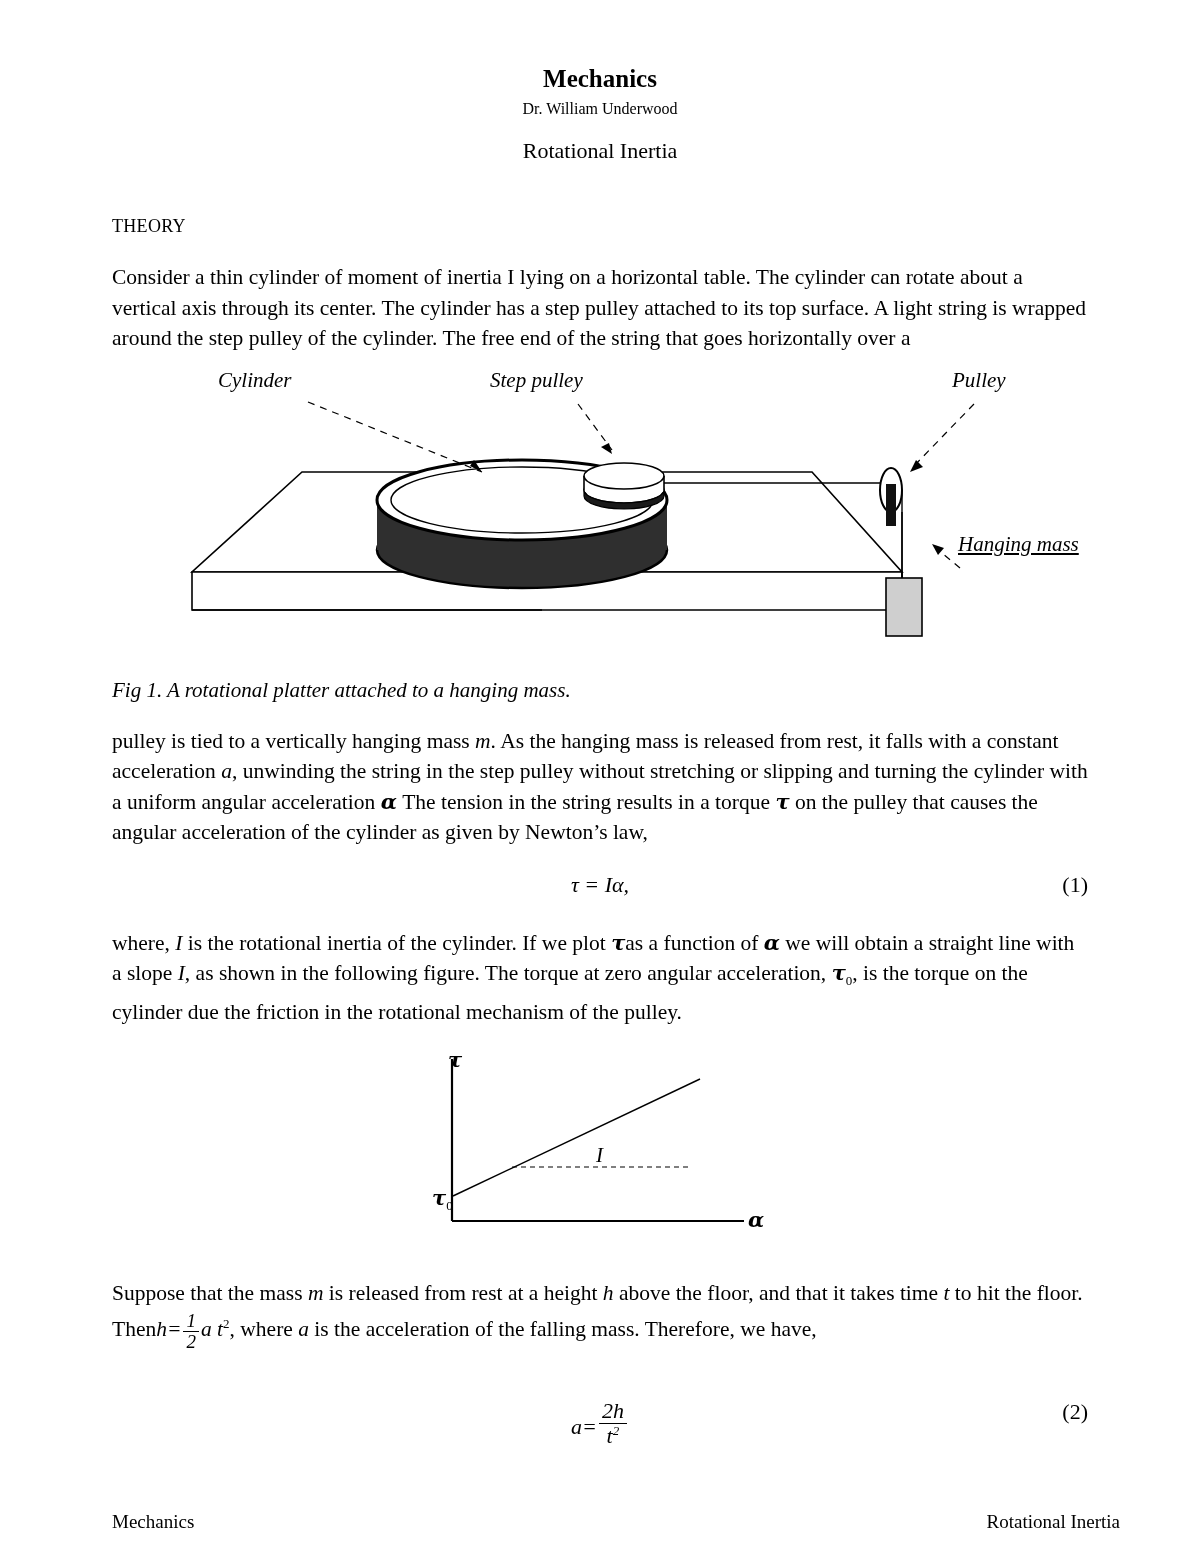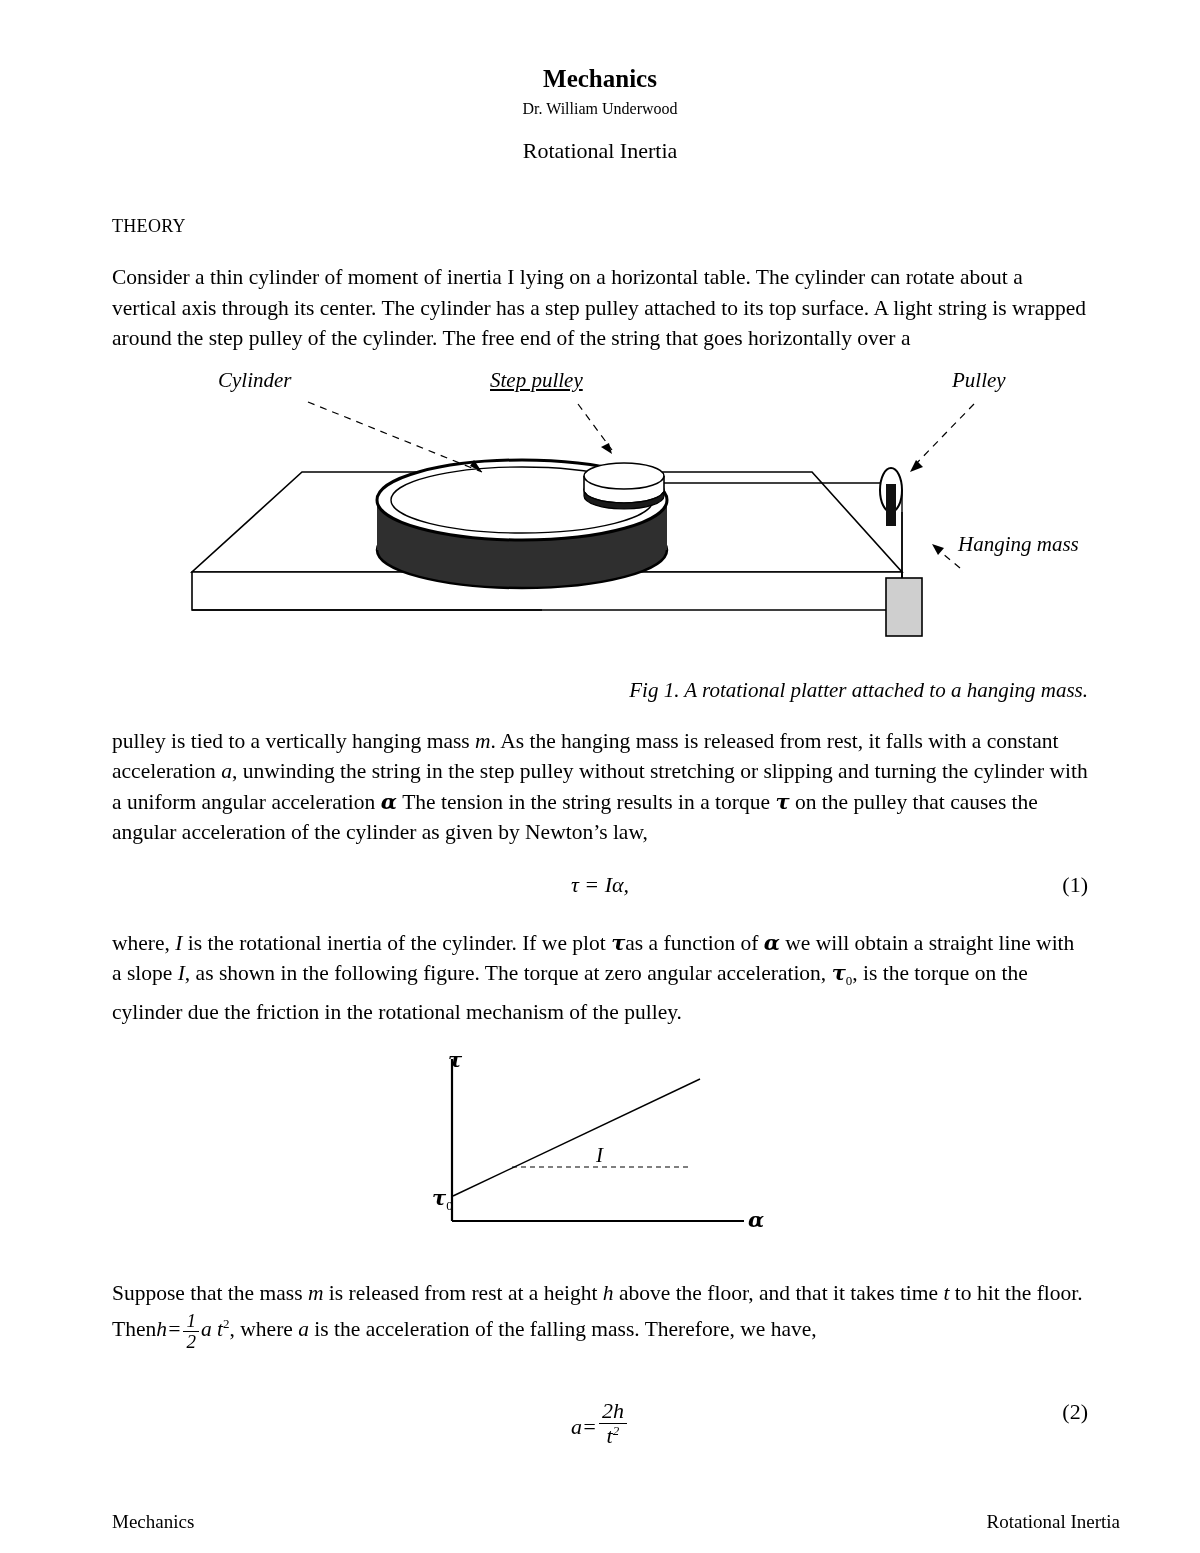--- a/index.html
+++ b/index.html
@@ -53,21 +53,21 @@
     margin: 46px 0 0 0;
     letter-spacing: 0.3px;
   }
   p.body-text {
     font-size: 21.5px;
     line-height: 30.5px;
     margin: 22px 0 0 0;
     text-align: left;
   }
   .fig-caption {
-    text-align: right;
+    text-align: left;
     font-style: italic;
     font-size: 21px;
     line-height: 28px;
     margin: 14px 0 0 0;
   }
   .equation-row {
     position: relative;
     margin: 24px 0 0 0;
     height: 34px;
   }
@@ -189,23 +189,23 @@
         <polygon points="370,100 358,94 362,88" fill="#000000"></polygon>
         <line x1="466" y1="32" x2="500" y2="78" stroke="#000000" stroke-width="1.2" stroke-dasharray="7,6"></line>
         <polygon points="500,82 489,75 497,71" fill="#000000"></polygon>
         <line x1="862" y1="32" x2="800" y2="96" stroke="#000000" stroke-width="1.2" stroke-dasharray="7,6"></line>
         <polygon points="798,100 804,88 811,95" fill="#000000"></polygon>
         <line x1="848" y1="196" x2="824" y2="176" stroke="#000000" stroke-width="1.2" stroke-dasharray="7,6"></line>
         <polygon points="820,172 832,176 826,183" fill="#000000"></polygon>
       </svg>
 
       <div class="fig1-label" style="left:106px; top:-4px;">Cylinder</div>
-      <div class="fig1-label" style="left:378px; top:-4px;text-decoration:underline;">Step pulley</div>
+      <div class="fig1-label" style="left:378px; top:-4px;">Step pulley</div>
       <div class="fig1-label" style="left:840px; top:-4px;text-align:center;">Pulley</div>
-      <div class="fig1-label" style="left:846px; top:160px;">Hanging mass</div>
+      <div class="fig1-label" style="left:846px; top:160px;text-decoration:underline;">Hanging mass</div>
     </div>
 
     <div class="fig-caption">Fig 1. A rotational platter attached to a hanging mass.</div>
 
     <p class="body-text">
       <span>pulley is tied to a vertically hanging mass </span><span class="ital">m</span><span>. As the hanging mass is released from rest, it falls with a constant acceleration </span><span class="ital">a</span><span>, unwinding the string in the step pulley without stretching or slipping and turning the cylinder with a uniform angular acceleration </span><span class="alpha">α</span><span> The tension in the string results in a torque </span><span class="tau">τ</span><span> on the pulley that causes the angular acceleration of the cylinder as given by Newton’s law,</span>
     </p>
 
     <div class="equation-row">
       <div class="equation-center">τ = Iα,</div>

